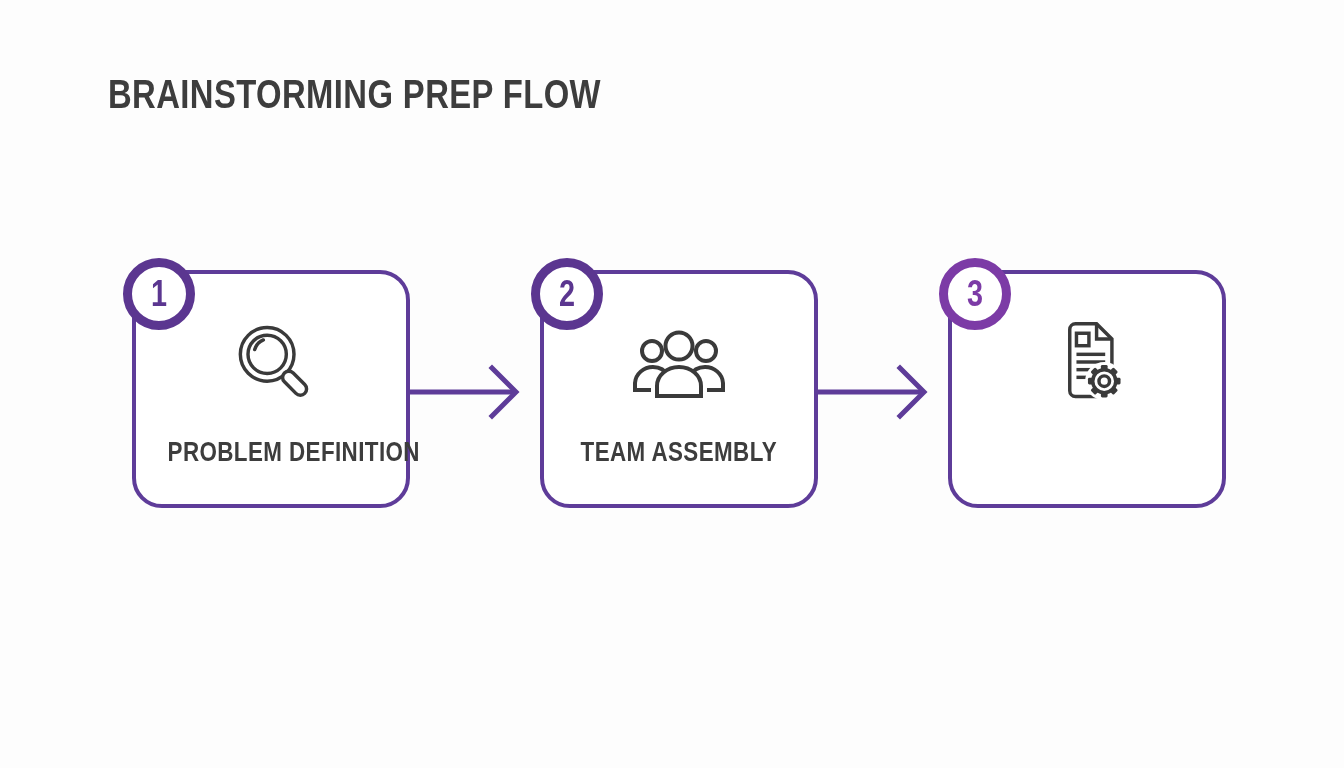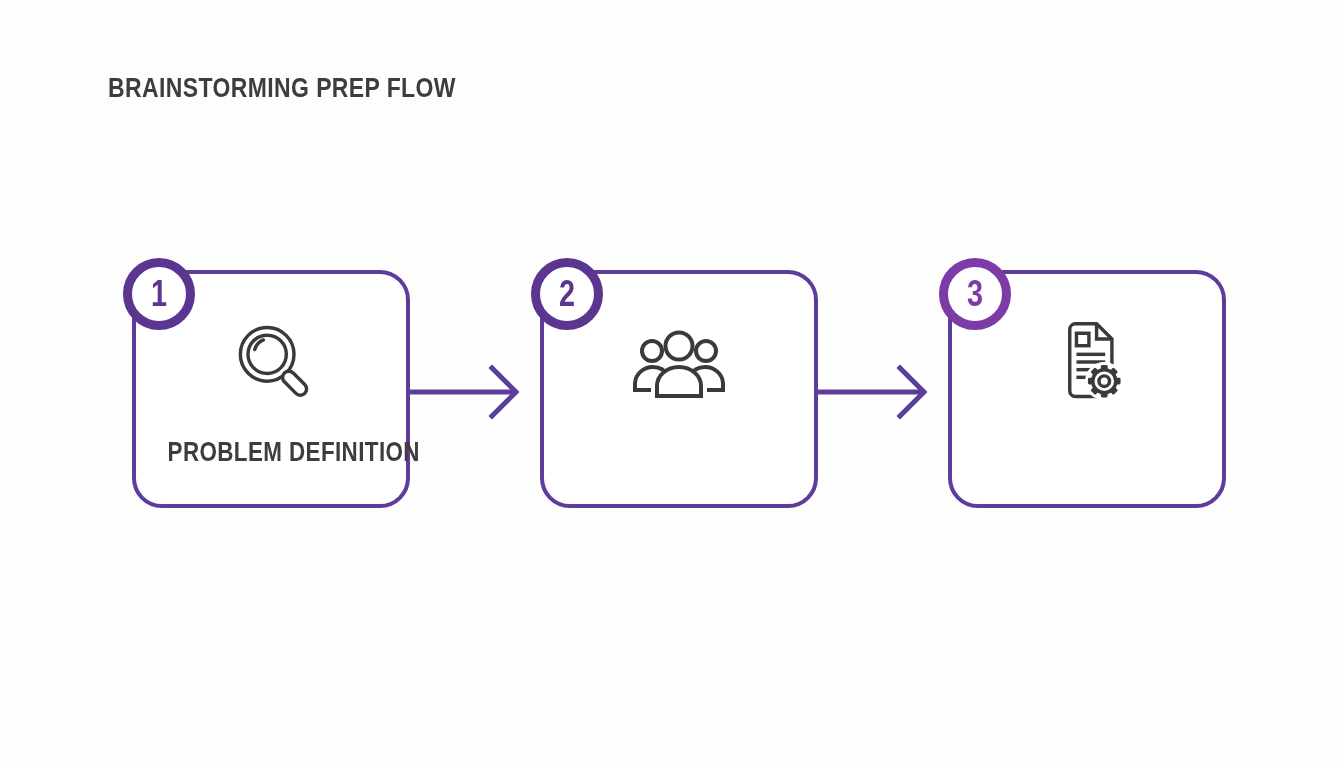--- a/index.html
+++ b/index.html
@@ -14,21 +14,21 @@
   html, body {
     width: 1344px; height: 768px;
     background: var(--bg);
     font-family: "Liberation Sans", sans-serif;
     overflow: hidden;
     position: relative;
   }
   .title {
     position: absolute;
     left: 108px; top: 72px;
-    font-size: 28px;
+    font-size: 40px;
     font-weight: 700;
     color: var(--text-dark);
     letter-spacing: 0.5px;
     white-space: nowrap;
   }
   .condense-left {
     display: inline-block;
     transform: scaleX(0.82);
     transform-origin: left center;
   }
@@ -131,20 +131,23 @@
   <div class="card-icon">
     <svg width="104" height="70" viewBox="0 0 104 70" fill="none" stroke="currentColor" stroke-width="4">
       <path d="M 24,60 H 8 V 53 A 18,17 0 0 1 26,37 C 33,37 38,40 41,46"></path>
       <path d="M 80,60 H 96 V 53 A 18,17 0 0 0 78,37 C 71,37 66,40 63,46"></path>
       <path d="M 30,66 V 56 A 22,19 0 0 1 74,56 V 66 Z" fill="#fff"></path>
       <circle cx="25" cy="21" r="10" fill="#fff"></circle>
       <circle cx="79" cy="21" r="10" fill="#fff"></circle>
       <circle cx="52" cy="16" r="13.5" fill="#fff"></circle>
     </svg>
   </div>
+  <div class="card-label">
+    <span class="condense-center">TEAM ASSEMBLY</span>
+  </div>
 </div>
 
 <svg class="arrow arrow-2" viewBox="0 0 110 56" fill="none" stroke="currentColor" stroke-width="5">
   <path d="M 0,28 H 104" stroke-linecap="butt"></path>
   <path d="M 82,4 L 106,28 L 82,52" stroke-linecap="square" stroke-linejoin="miter"></path>
 </svg>
 
 <div class="card card-3">
   <div class="badge">
     <span class="condense-center">3</span>

